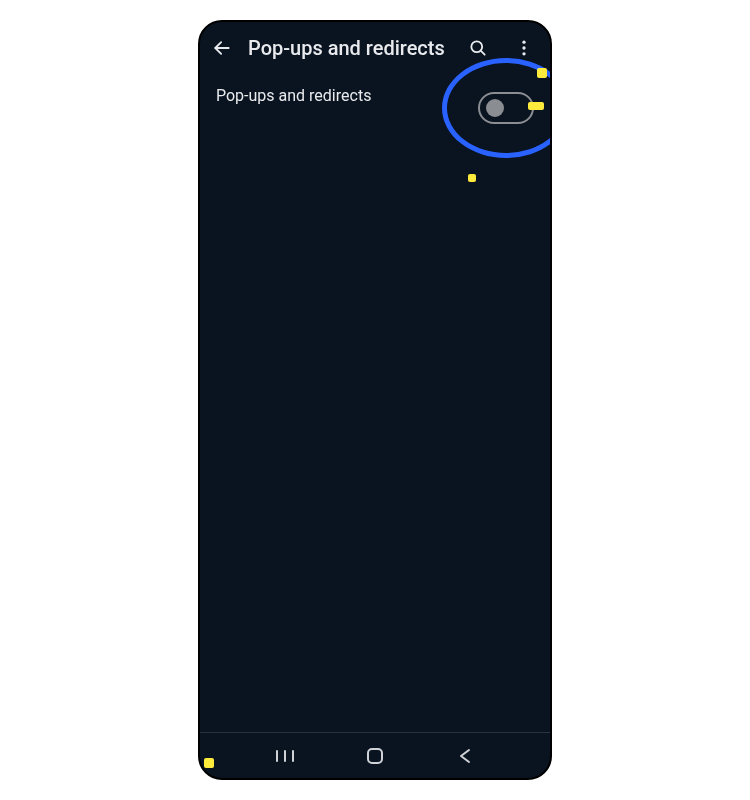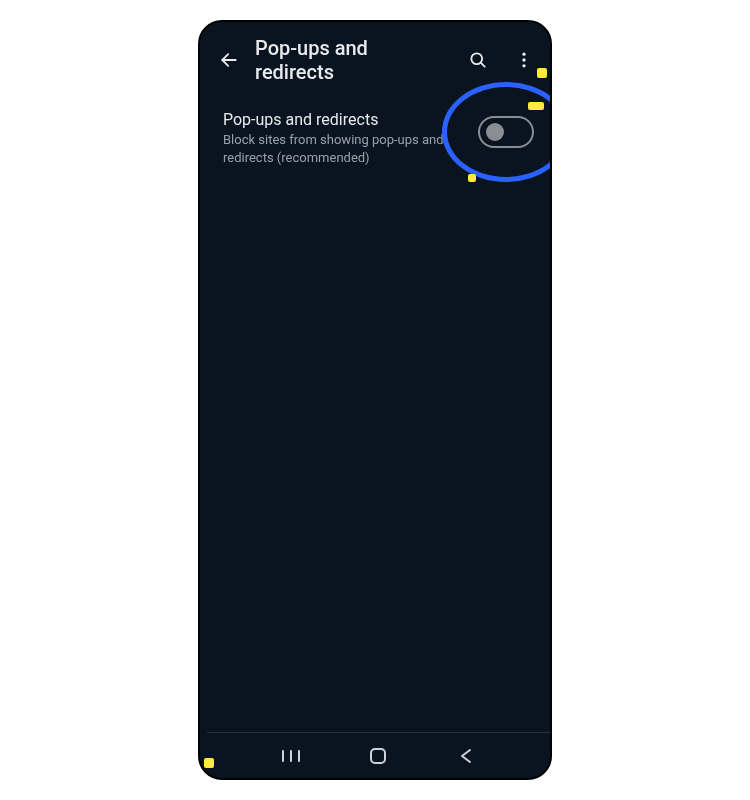--- a/index.html
+++ b/index.html
@@ -20,21 +20,20 @@
     .phone-frame {
       width: 354px;
       height: 760px;
       background: #0a1420;
       border-radius: 24px;
       border: 2px solid #000;
       overflow: hidden;
       display: flex;
       flex-direction: column;
       position: relative;
-      padding-left: 7px;
     }
     .app-bar {
       display: flex;
       align-items: center;
       padding: 14px 10px;
       gap: 14px;
       color: #e8eaed;
     }
     .back-arrow {
       width: 24px;
@@ -162,21 +161,20 @@
         <circle cx="12" cy="12" r="2"></circle>
         <circle cx="12" cy="19" r="2"></circle>
       </svg>
     </div>
   </div>
 
   <div class="content">
     <div class="setting-row">
       <div class="setting-text">
         <div class="setting-title">Pop-ups and redirects</div>
-        <div class="setting-subtitle">Block sites from showing pop-ups and redirects (recommended)</div>
       </div>
       <div class="toggle-container">
         <div class="highlight-oval"></div>
         <div class="toggle">
           <div class="toggle-thumb"></div>
         </div>
       </div>
     </div>
   </div>
 

